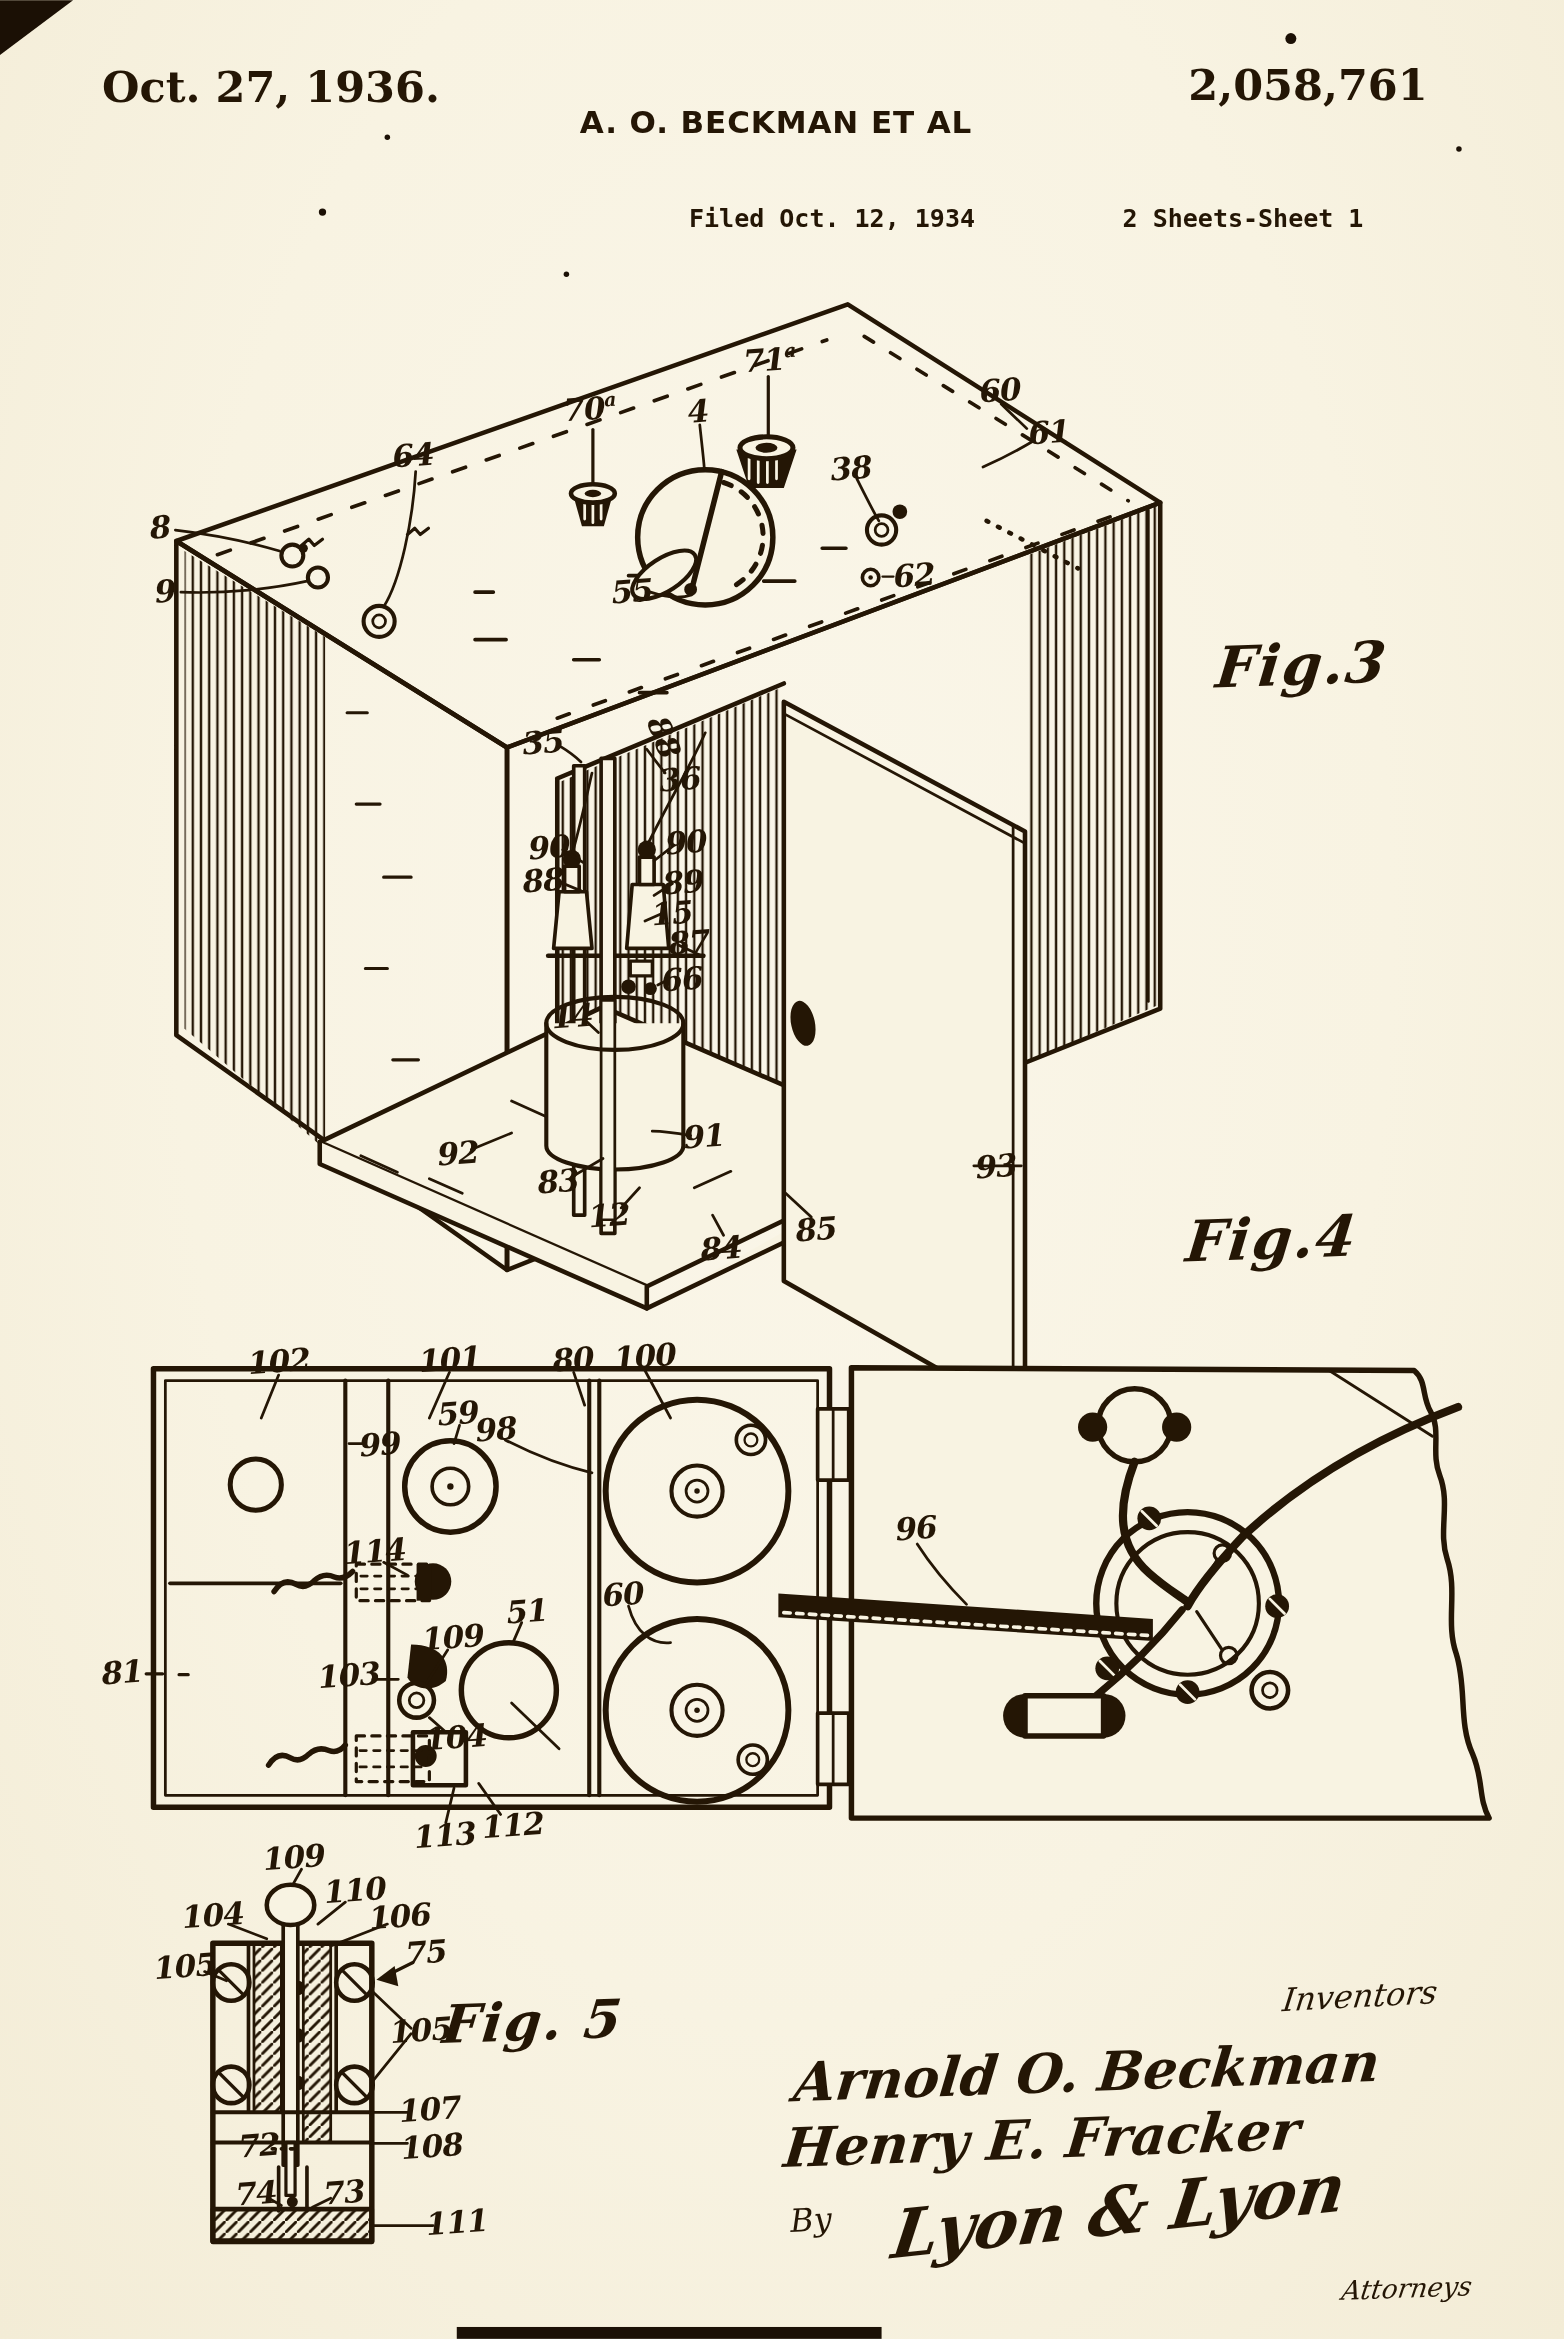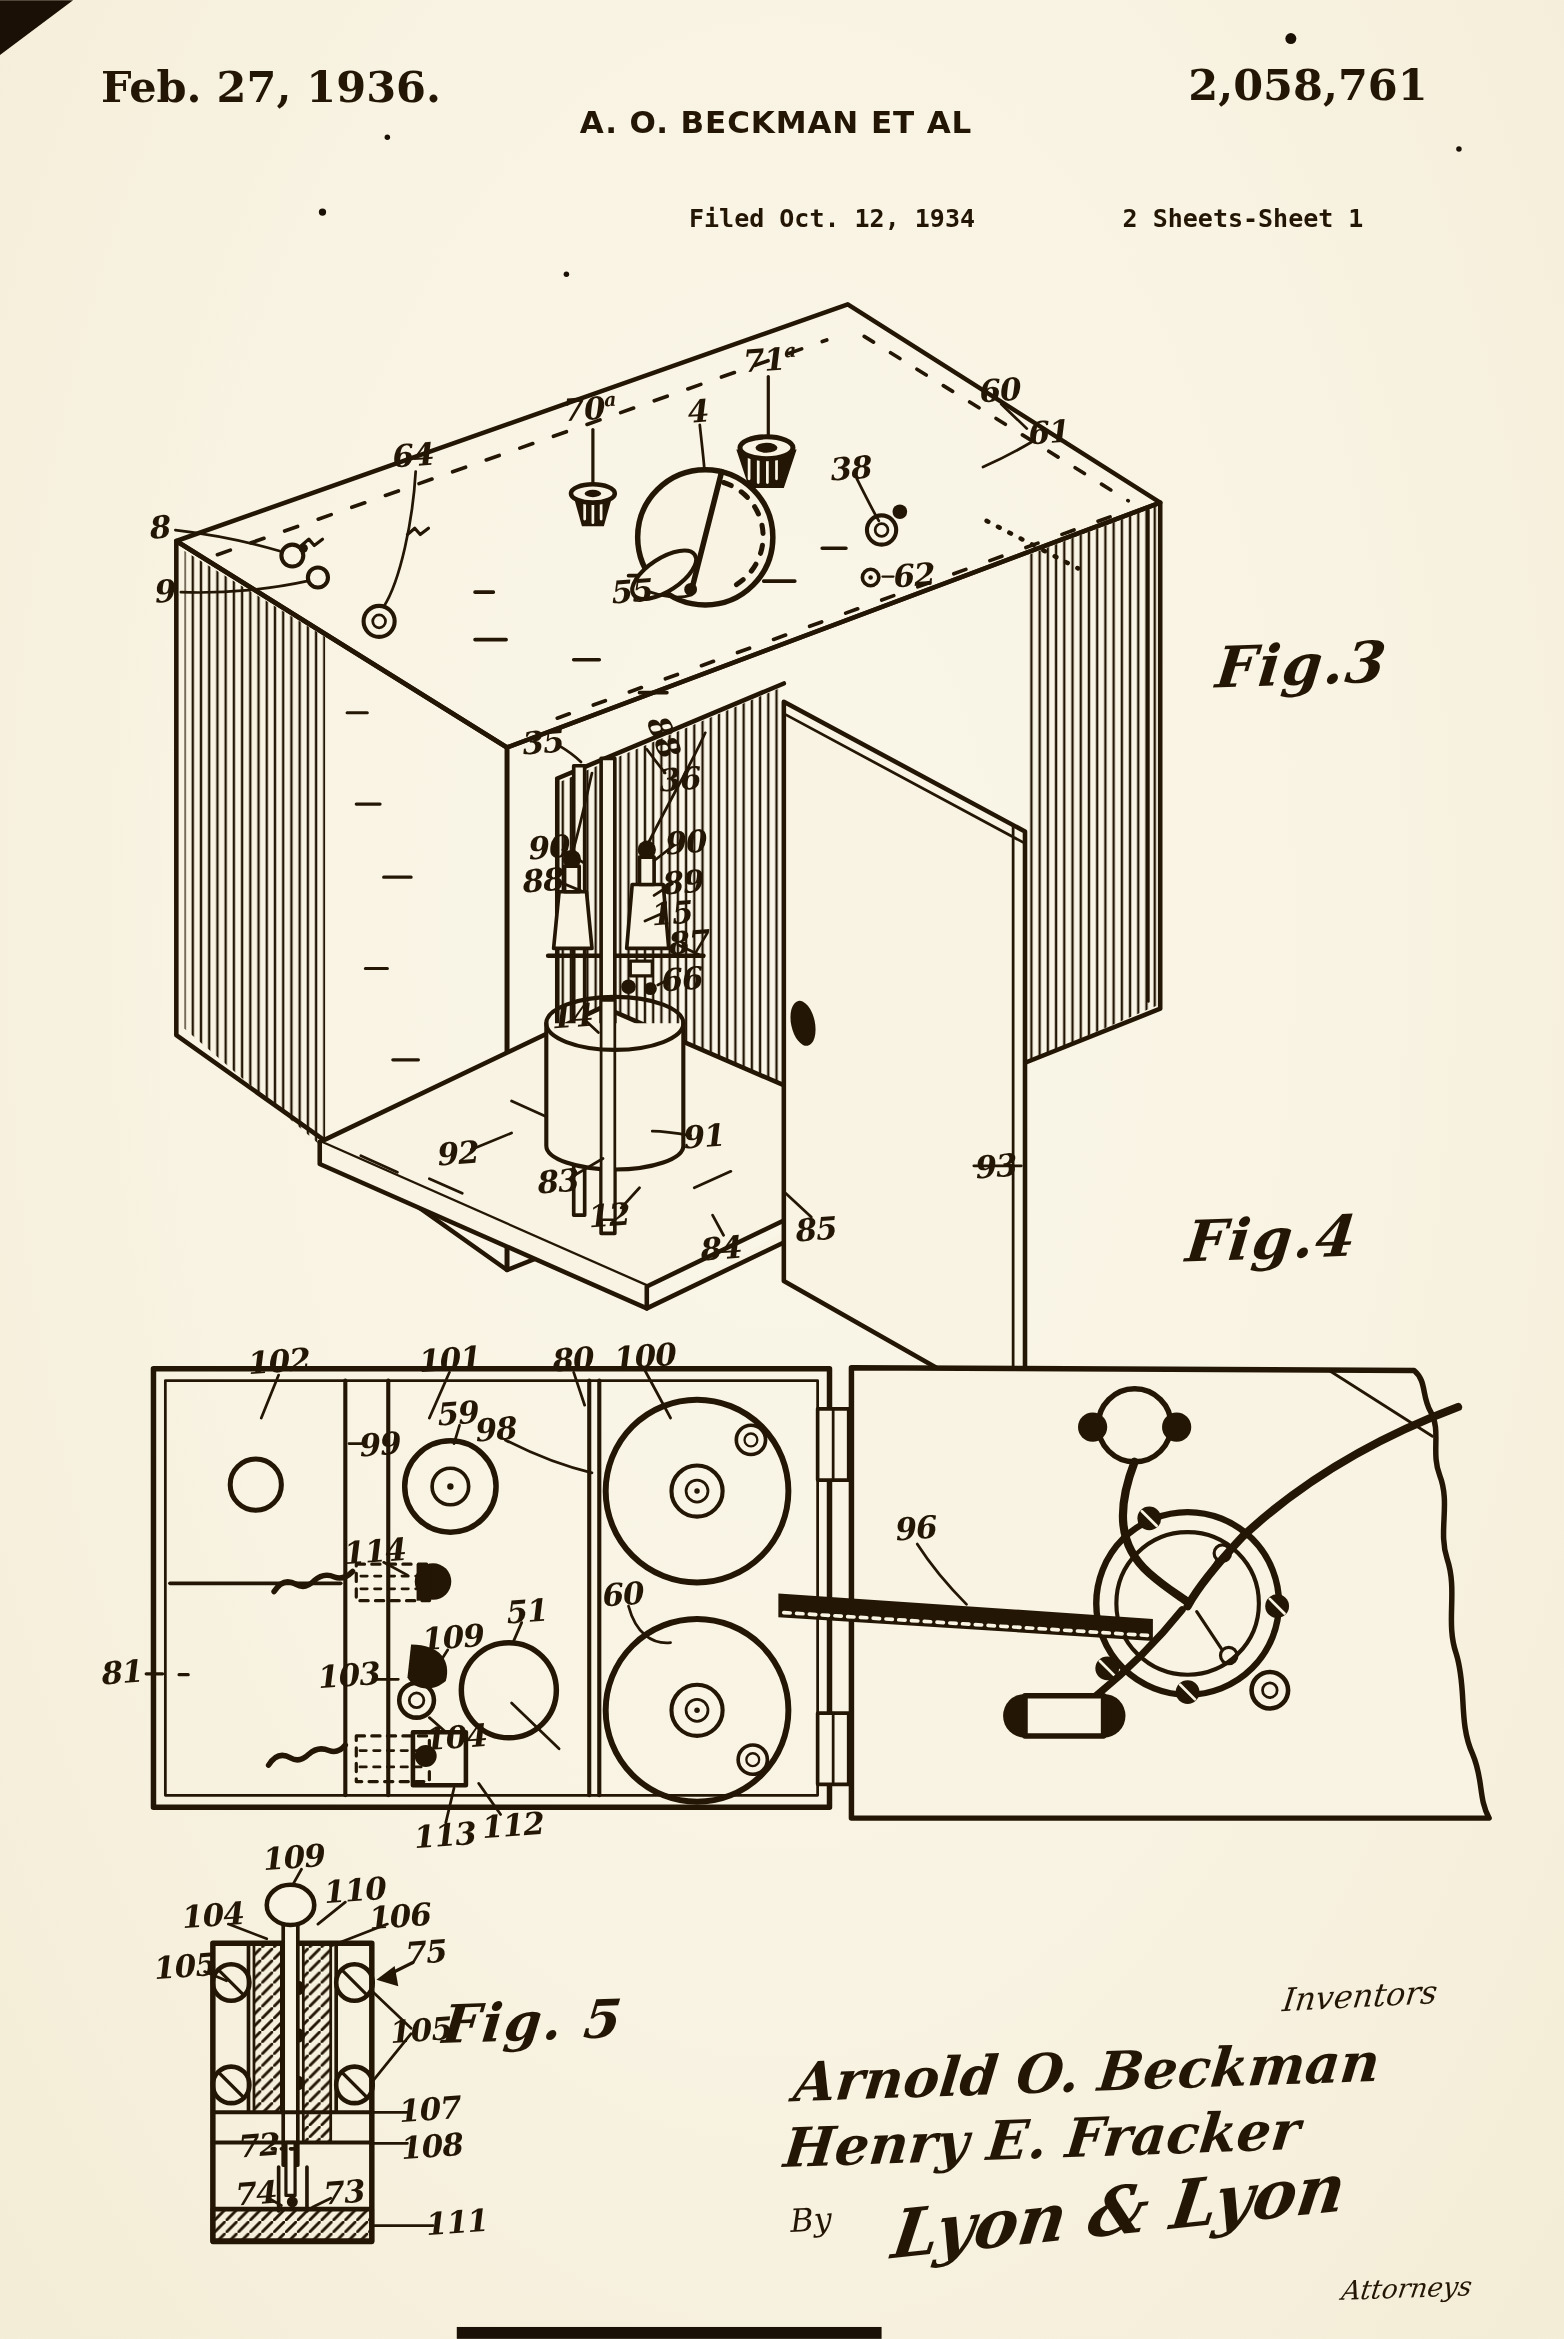--- a/index.html
+++ b/index.html
@@ -29,21 +29,21 @@
   .sig-name2{left:1042px;top:2139px;font-size:54px;font-weight:600;transform:translate(-50%,-50%) rotate(-2deg) skewX(-8deg);}
   .sig-by{left:811px;top:2220px;font-size:32px;transform:translate(-50%,-50%) rotate(-3deg);}
   .sig-firm{left:1119px;top:2211px;font-size:66px;font-weight:600;transform:translate(-50%,-50%) rotate(-6deg) skewX(-14deg);}
   .sig-attorneys{left:1407px;top:2288px;font-size:26.5px;transform:translate(-50%,-50%) rotate(-2deg) skewX(-10deg);}
 </style>
 </head>
 <body>
 
 <div class="page">
 
-  <div class="abs h-date">Feb. 27, 1936.</div>
+  <div class="abs h-date">Oct. 27, 1936.</div>
   <div class="abs h-applicant">A. O. BECKMAN ET AL</div>
   <div class="abs h-number">2,058,761</div>
   <div class="abs h-filed">Filed Oct. 12, 1934</div>
   <div class="abs h-sheet">2 Sheets-Sheet 1</div>
 
   <svg class="drawing" width="1564" height="2339" viewBox="0 0 1712 2560">
     <defs>
       <pattern id="vh" width="9" height="46" patternUnits="userSpaceOnUse">
         <path d="M4 0 V46" stroke="#241605" stroke-width="2.6"></path>
       </pattern>

